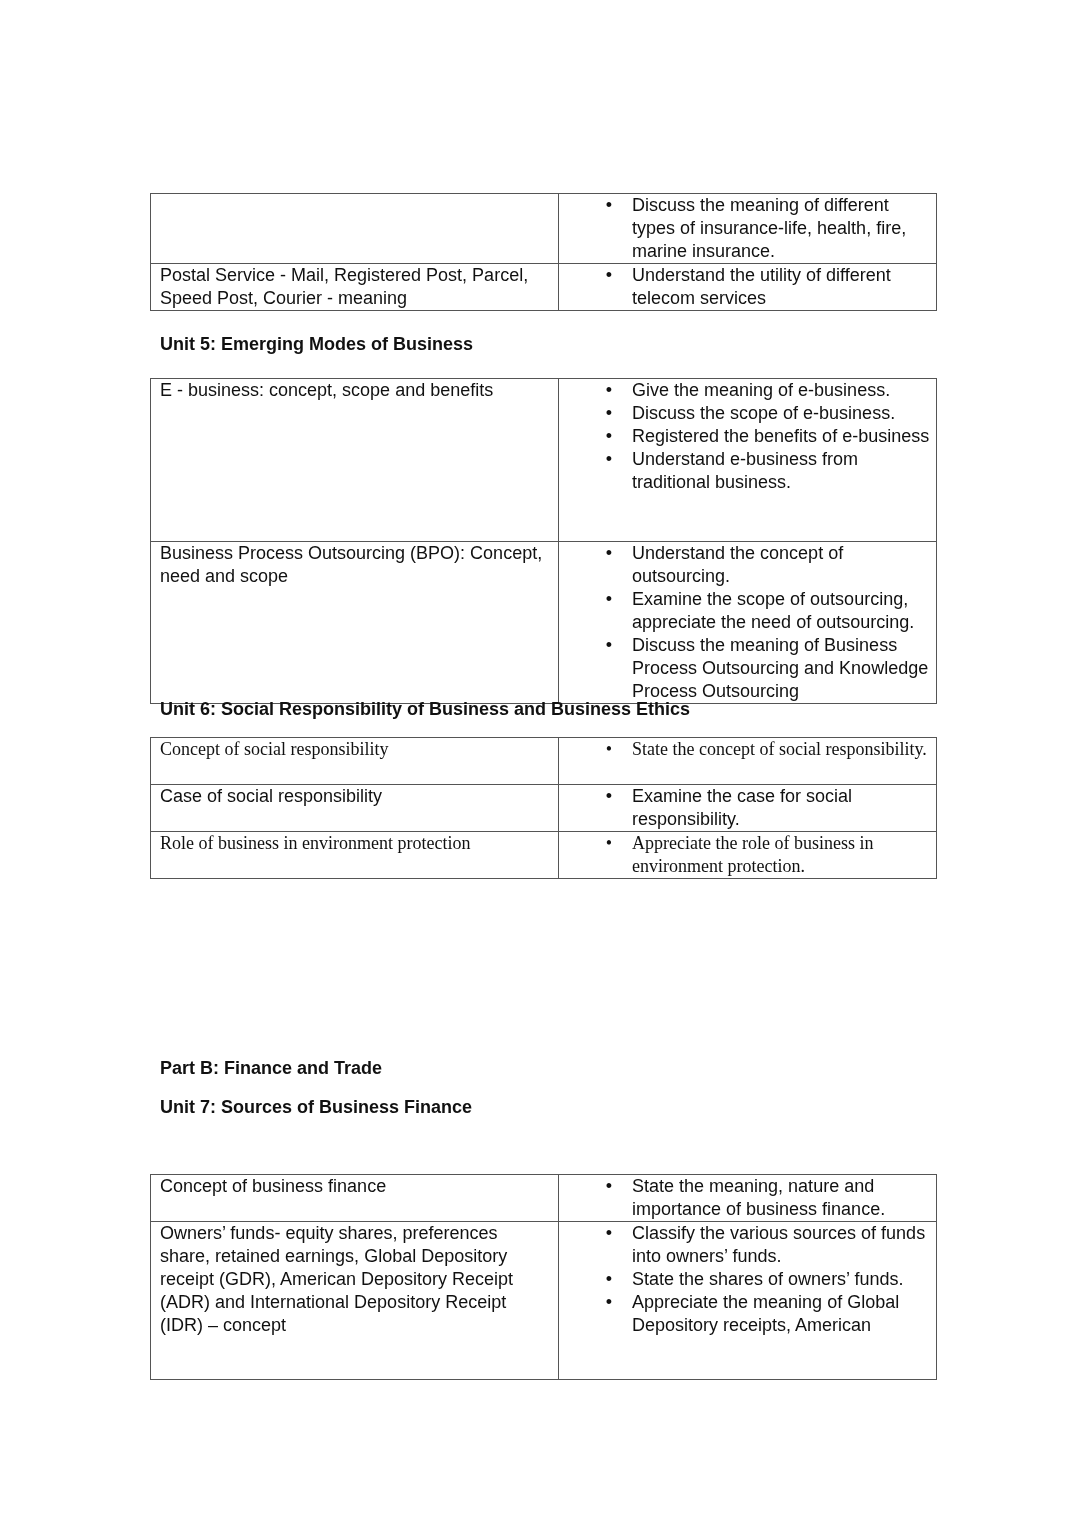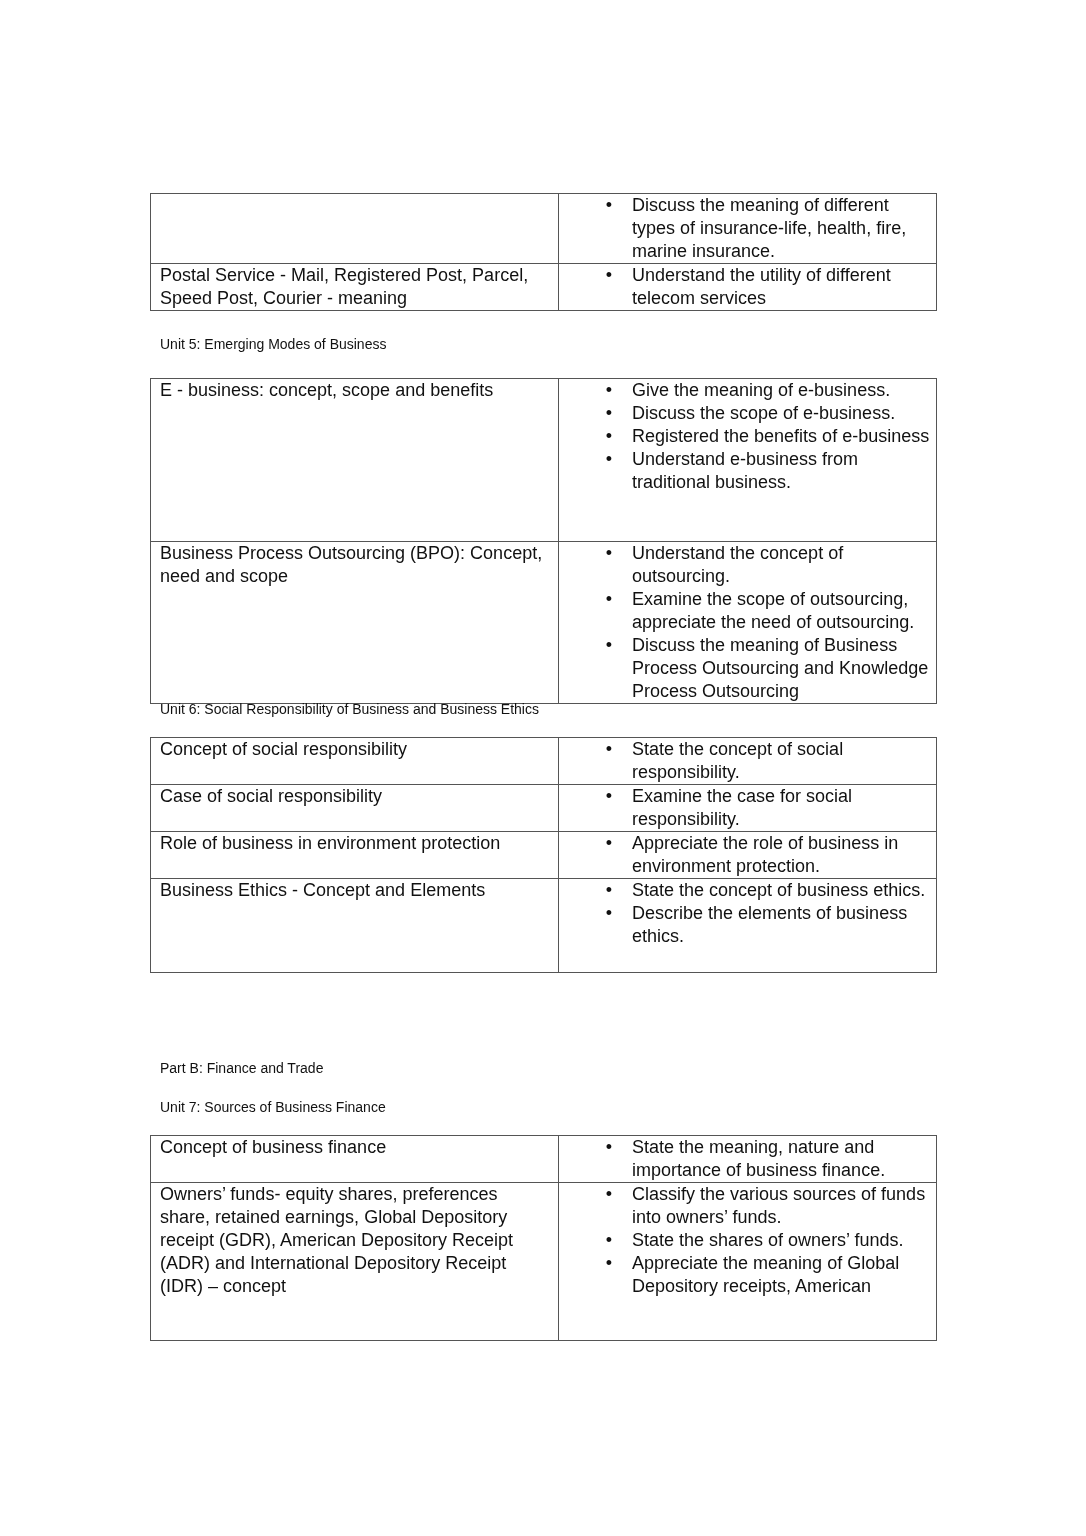--- a/index.html
+++ b/index.html
@@ -16,21 +16,21 @@
     border: 1.5px solid #555555; vertical-align: top; padding: 0;
   }
   td.left { width: 392px; padding-left: 9px; padding-right: 6px; }
   td.right { padding-left: 0; }
   ul { list-style: none; margin: 0; padding: 0; }
   li { position: relative; padding-left: 73px; padding-right: 6px; }
   li .bullet {
     position: absolute; left: 44px; top: 0; width: 12px; text-align: center;
   }
   .heading {
-    position: absolute; left: 160px; font-weight: normal; font-size: 14px;
+    position: absolute; left: 160px; font-weight: bold; font-size: 18px;
   }
 </style>
 </head>
 <body>
 
 <div class="block" style="top:193px;">
   <table>
     <tbody>
         <tr style="height:70px;">
       <td class="left"></td>
@@ -78,60 +78,51 @@
       </td>
     </tr>
   </tbody>
     </table>
 </div>
 
 <div class="heading" style="top:698px;">Unit 6: Social Responsibility of Business and Business Ethics</div>
 <div class="block" style="top:737px;">
   <table>
     <tbody>
-        <tr style="height:47px;">
+        <tr style="height:47px;font-family:Liberation Serif, serif;">
       <td class="left">Concept of social responsibility</td>
       <td class="right">
         <ul>
           <li><span class="bullet">•</span><span>State the concept of social responsibility.</span></li>
         </ul>
       </td>
     </tr>
     <tr style="height:47px;padding-left:28px;">
       <td class="left">Case of social responsibility</td>
       <td class="right">
         <ul>
           <li><span class="bullet">•</span><span>Examine the case for social responsibility.</span></li>
         </ul>
       </td>
     </tr>
-    <tr style="height:47px;">
+    <tr style="height:47px;font-family:Liberation Serif, serif;">
       <td class="left">Role of business in environment protection</td>
       <td class="right">
         <ul>
           <li><span class="bullet">•</span><span>Appreciate the role of business in environment protection.</span></li>
-        </ul>
-      </td>
-    </tr>
-    <tr style="height:94px;">
-      <td class="left">Business Ethics - Concept and Elements</td>
-      <td class="right">
-        <ul>
-          <li><span class="bullet">•</span><span>State the concept of business ethics.</span></li>
-          <li><span class="bullet">•</span><span>Describe the elements of business ethics.</span></li>
         </ul>
       </td>
     </tr>
   </tbody>
     </table>
 </div>
 
 <div class="heading" style="top:1057px;">Part B: Finance and Trade</div>
 <div class="heading" style="top:1096px;">Unit 7: Sources of Business Finance</div>
-<div class="block" style="top:1135px;">
+<div class="block" style="top:1174px;">
   <table>
     <tbody>
         <tr style="height:47px;">
       <td class="left">Concept of business finance</td>
       <td class="right">
         <ul>
           <li><span class="bullet">•</span><span>State the meaning, nature and importance of business finance.</span></li>
         </ul>
       </td>
     </tr>

